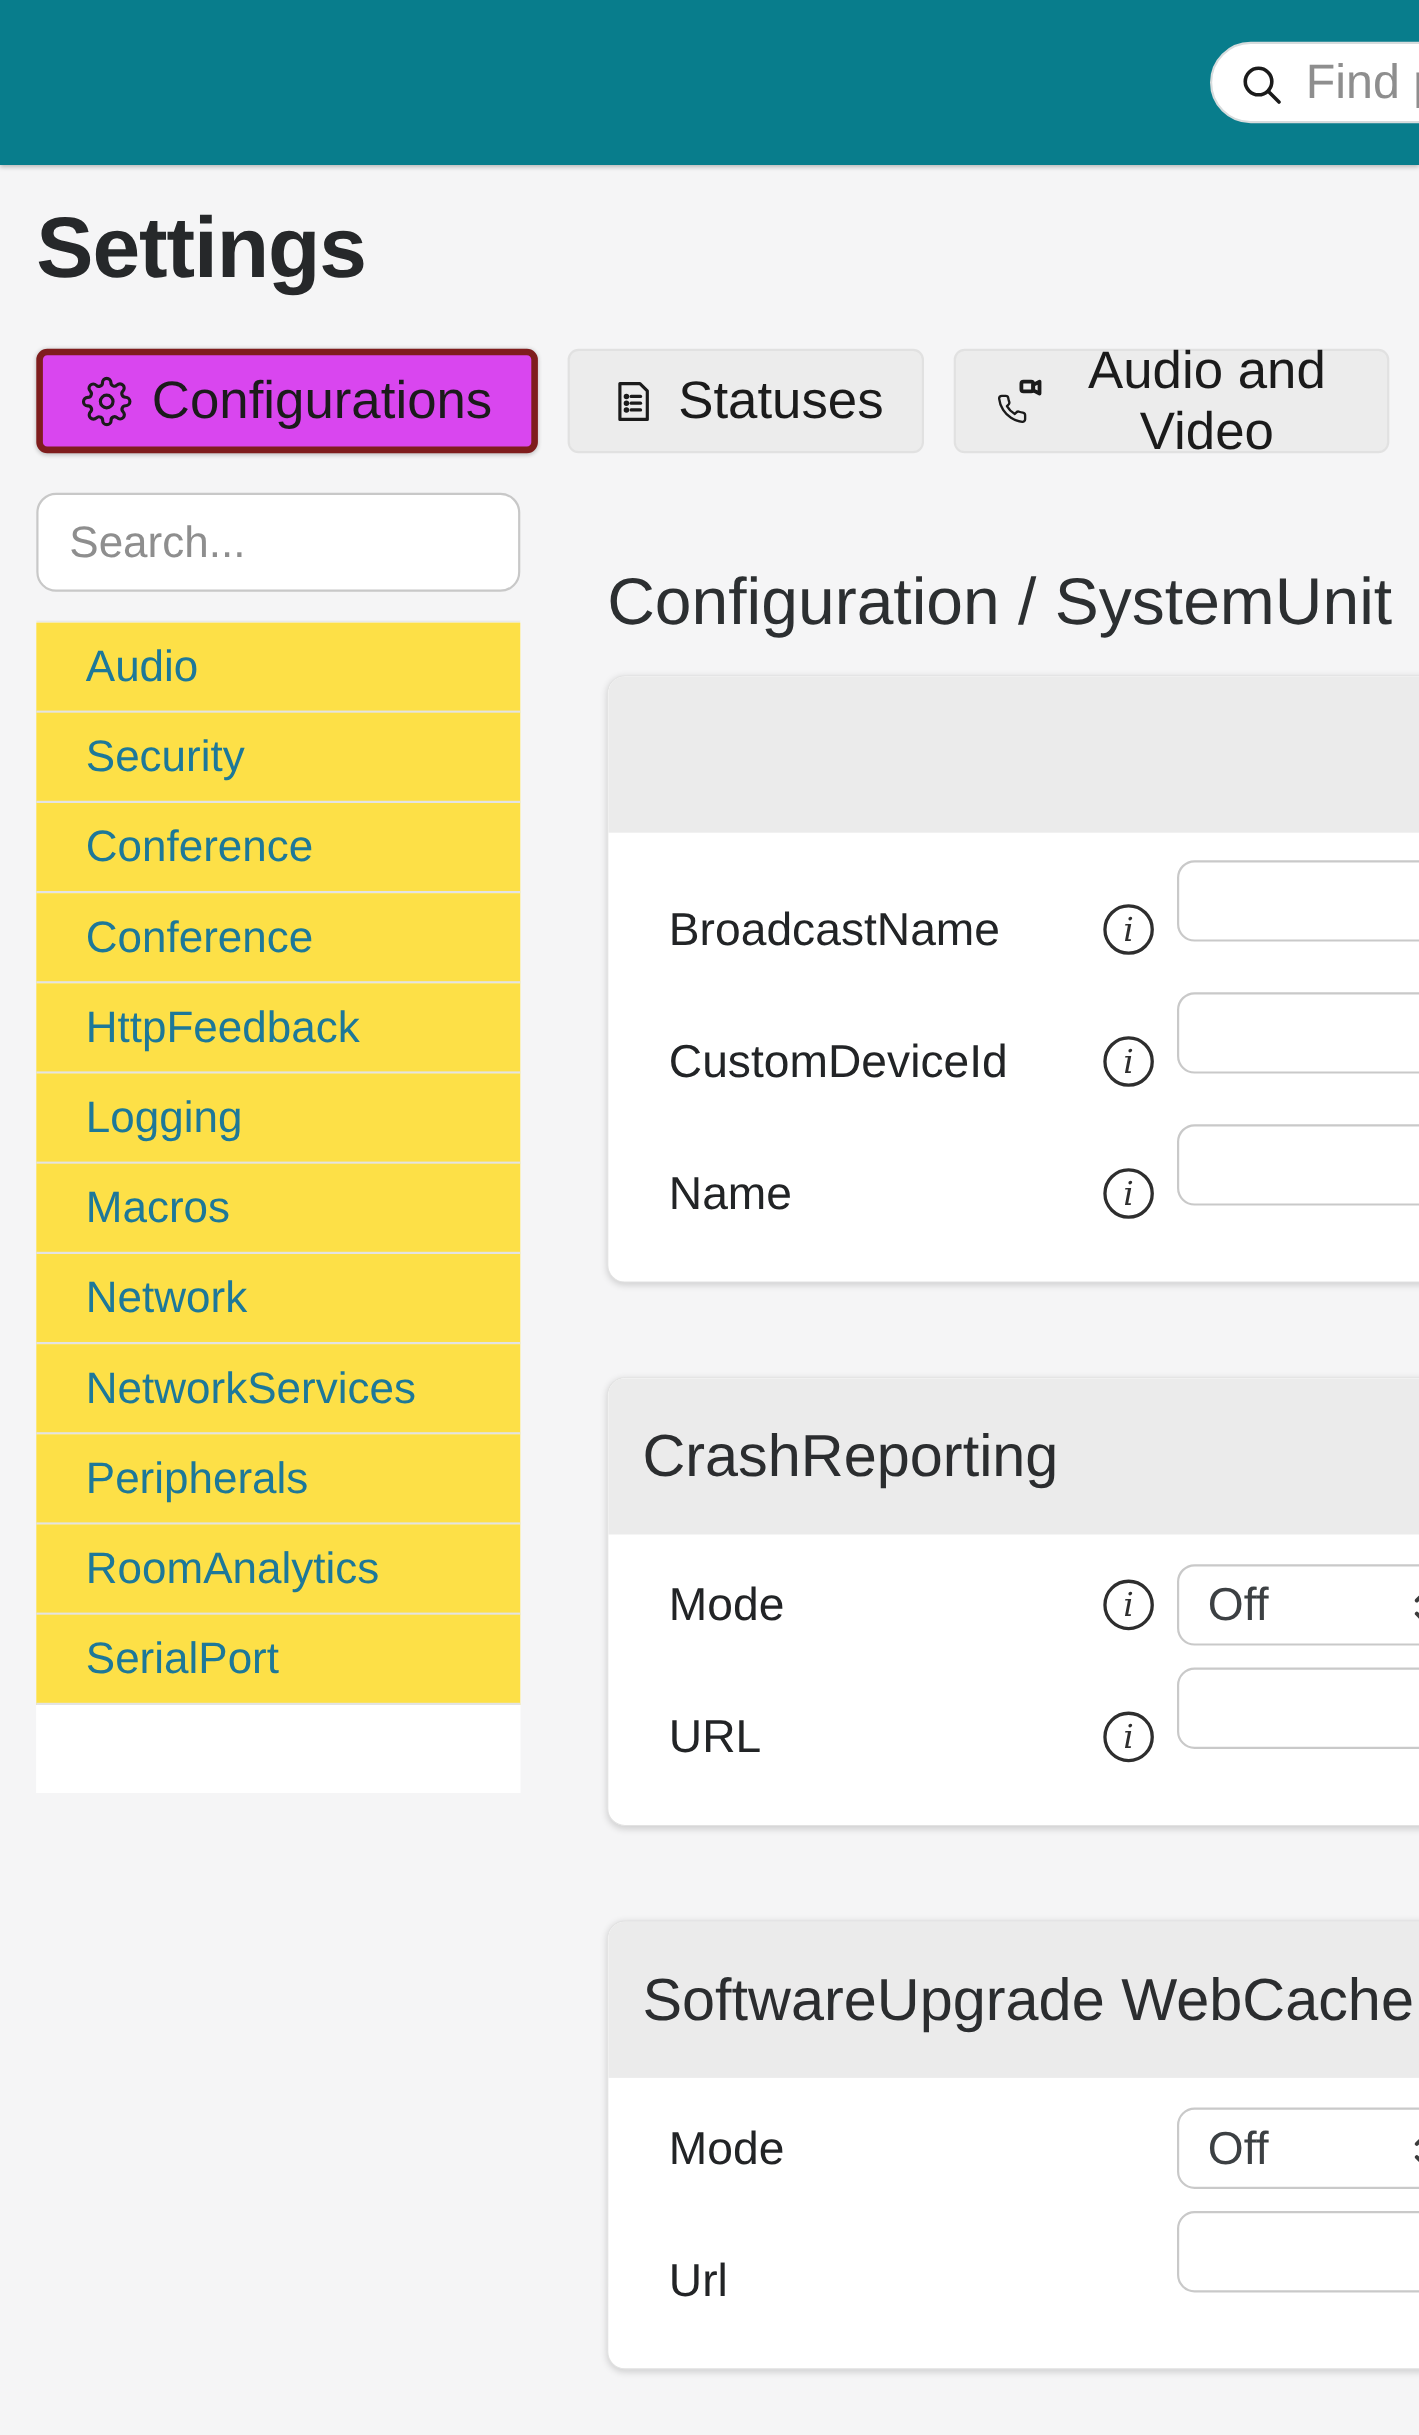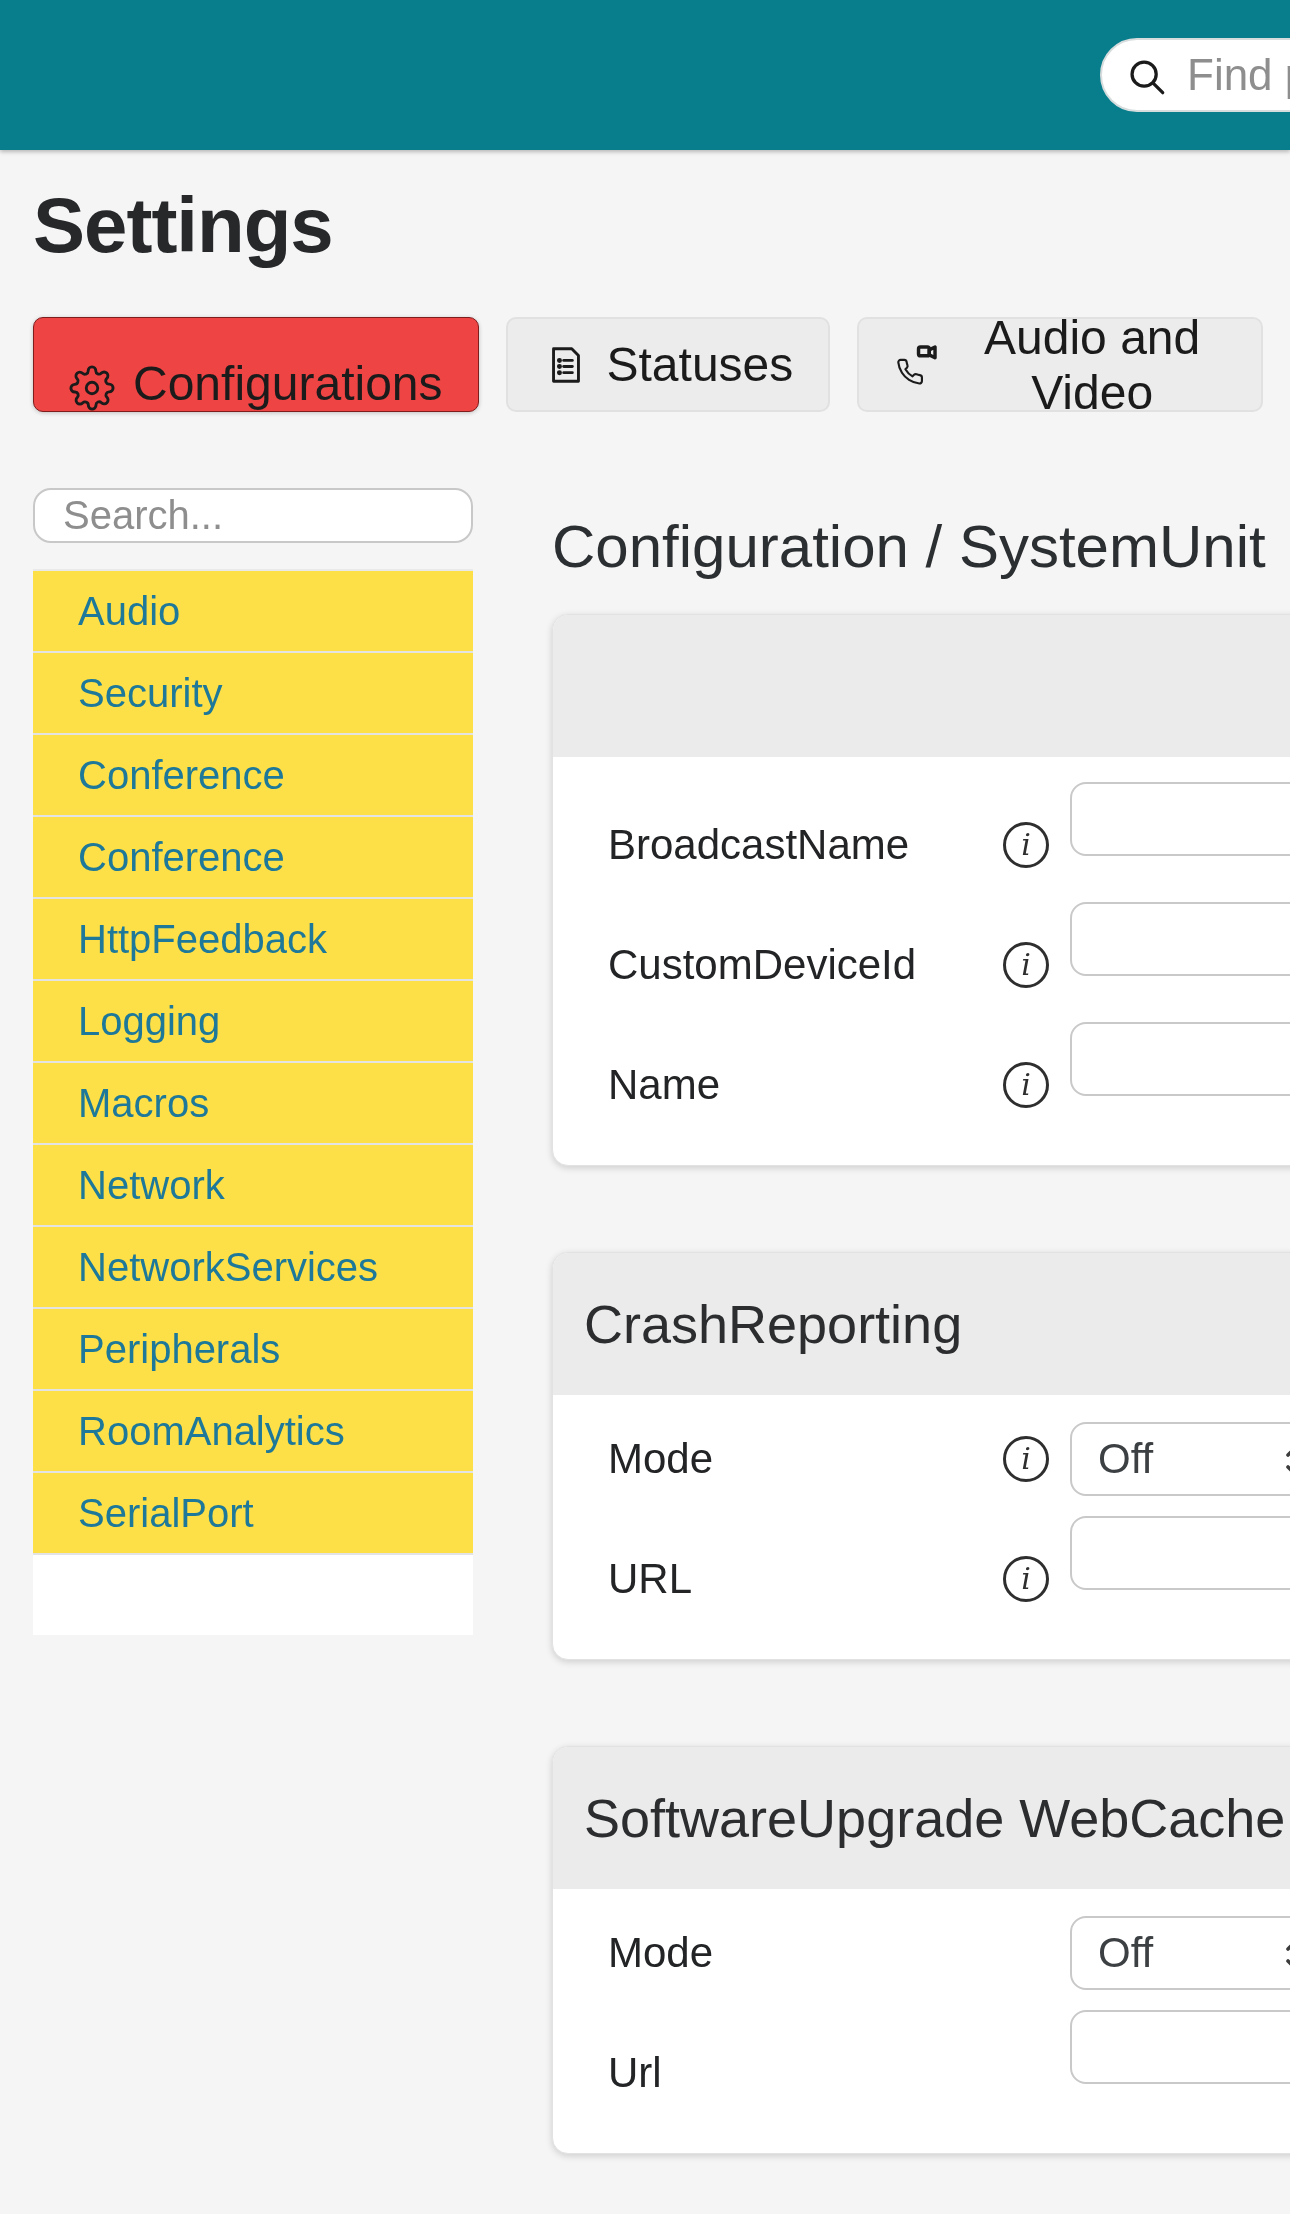--- a/index.html
+++ b/index.html
@@ -39,30 +39,29 @@
   .tabs { margin:49px 0 0 33px; display:flex; }
   .tab {
     display:inline-flex; align-items:center; height:95px;
     padding:0 35px; margin-right:27px; border-radius:10px;
     font-size:48px; color:#1b1b1b; cursor:pointer;
     background:#ececec; border:2px solid #e1e1e1;
     font-family:inherit;
   }
   .tab svg { margin-right:18px; flex:0 0 auto; }
   .tab--active {
-    background:#ef4444; border:1px solid #7f1d1d;
+    background:#d946ef; border:6px solid #7f1d1d;
     box-shadow:0 1px 4px rgba(0,0,0,.22);
-    align-items:flex-end;
   }
 
   
   .columns { display:flex; align-items:flex-start; }
   .sidebar { width:440px; margin-left:33px; flex:0 0 auto; }
   .side-search {
-    margin-top:76px; width:440px; height:55px;
+    margin-top:36px; width:440px; height:90px;
     border:2px solid #c8c8c8; border-radius:18px; background:#fff;
     font-size:40px; color:#0f172a; padding:0 28px; outline:none;
     font-family:"Liberation Sans","DejaVu Sans",sans-serif;
   }
   .side-search::placeholder { color:#8e8e8e; opacity:1; }
   .side-list { margin-top:26px; background:#ffffff; border-top:2px solid #e9e9e9; }
   .side-item {
     height:82px; display:flex; align-items:center;
     padding-left:45px; font-size:40px; color:#1d7899;
     border-bottom:2px solid #e3e3e3; cursor:pointer; background:#fde047;

